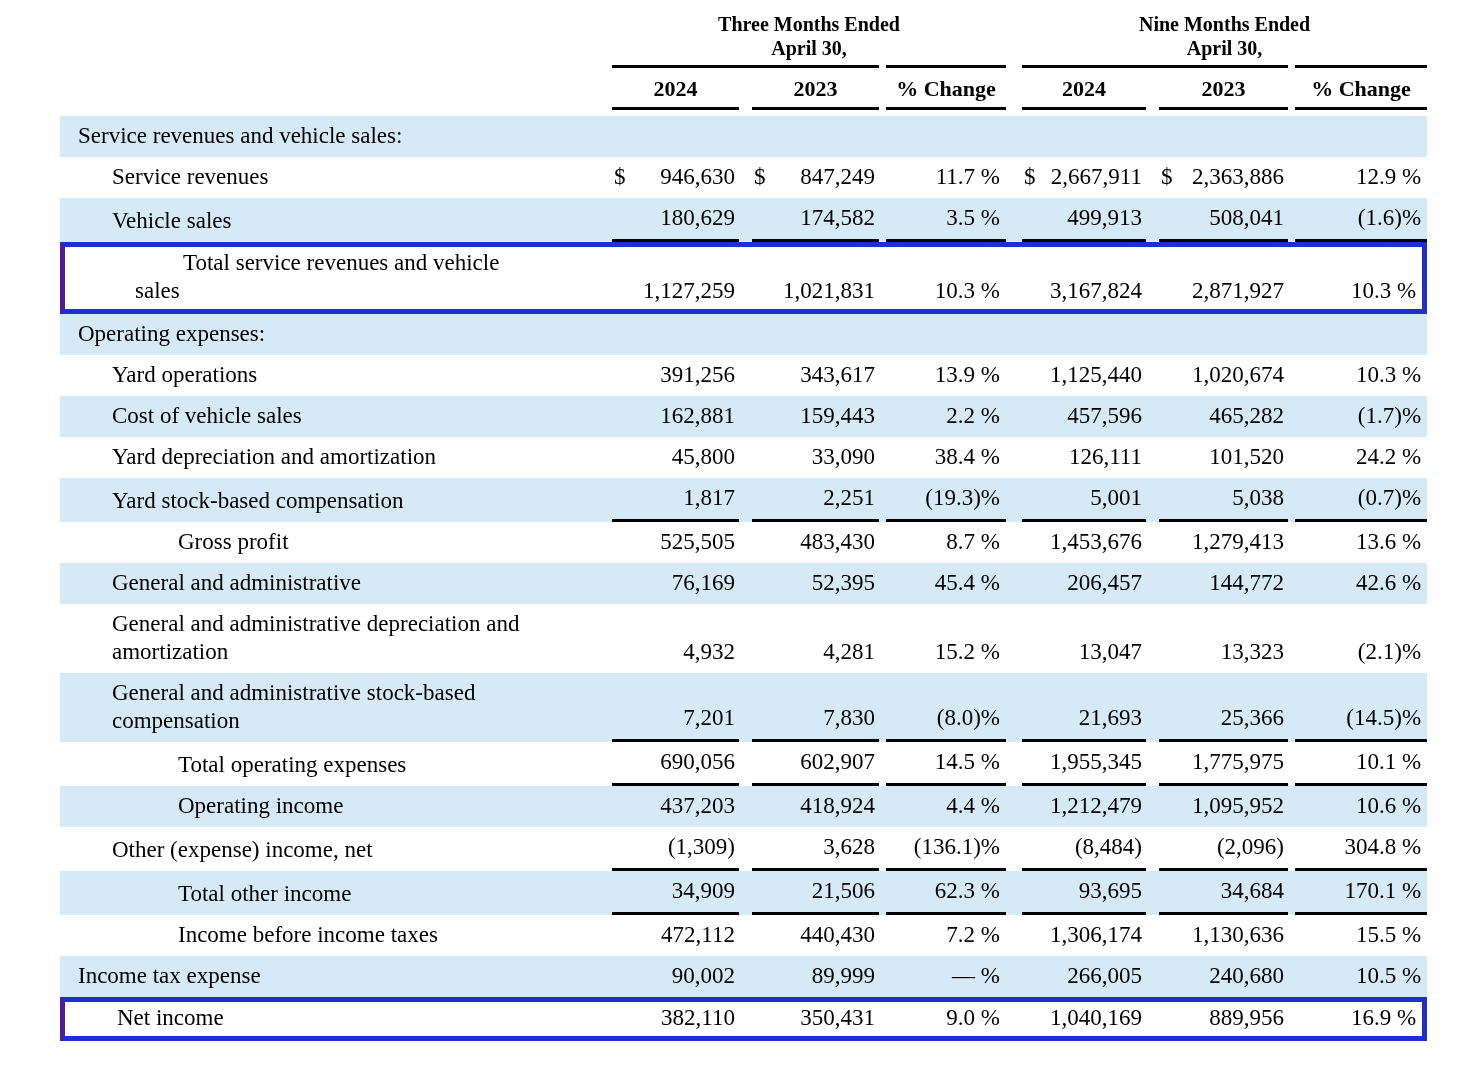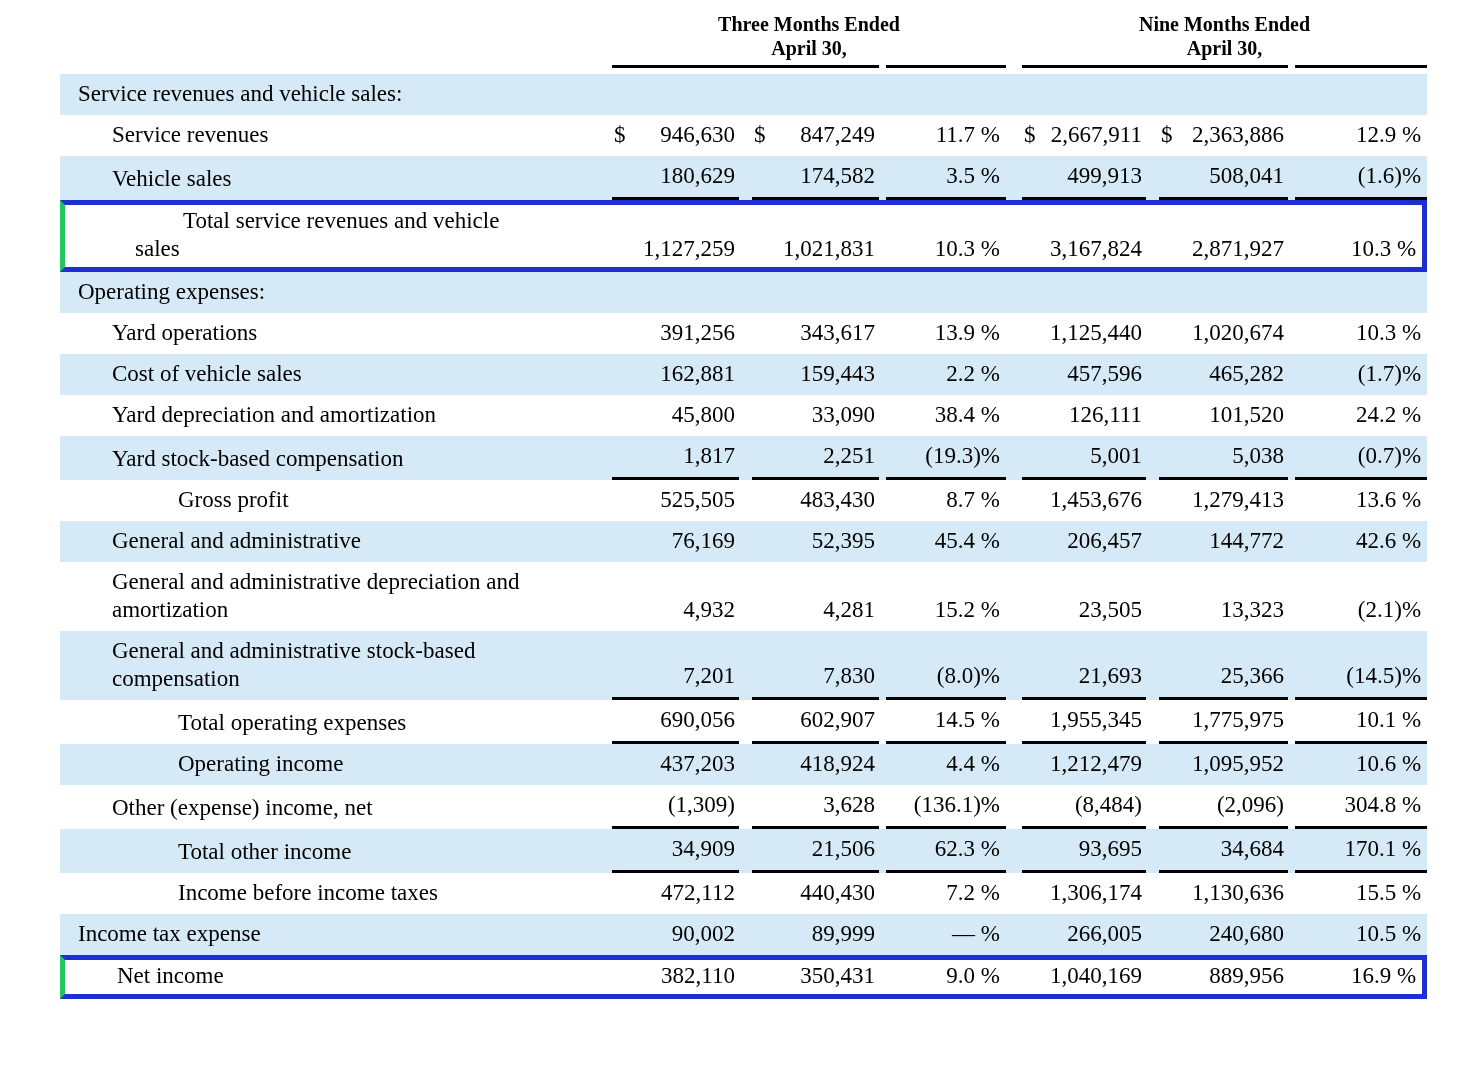--- a/index.html
+++ b/index.html
@@ -28,21 +28,21 @@
   tr.i2 .lbl{padding-left:70px;}
   tr.i2 .lbl .ln:first-child{text-indent:48px;}
   .v{text-align:right;padding:6px 4px 7px 2px;}
   .v.pct{padding-right:6px;}
   .gap{padding:0;}
   .usd{float:left;}
   tr.shade td{background:#d5eaf6;}
   tr.ul td.v{border-bottom:3px solid #000;}
   tr.boxed td{border-top:5px solid #1e2fd2;border-bottom:5px solid #1e2fd2;
               padding-top:2px;padding-bottom:4px;}
-  tr.boxed td:first-child{border-left:5px solid #22c55e;}
+  tr.boxed td:first-child{border-left:5px solid #4c1d95;}
   tr.boxed td:last-child{border-right:5px solid #1e2fd2;}
 </style>
 </head>
 <body>
 
 <div class="sheet">
   <table>
     <colgroup>
       <col style="width:552px">
       <col style="width:127px">
@@ -73,20 +73,34 @@
       <tr class="rule-row">
         <td></td>
         <td class="seg" colspan="3"></td>
         <td></td>
         <td class="seg"></td>
         <td></td>
         <td class="seg" colspan="3"></td>
         <td></td>
         <td class="seg"></td>
       </tr>
+      <tr class="years">
+        <td></td>
+        <td class="y">2024</td>
+        <td class="gap"></td>
+        <td class="y">2023</td>
+        <td class="gap"></td>
+        <td class="y">% Change</td>
+        <td class="gap"></td>
+        <td class="y">2024</td>
+        <td class="gap"></td>
+        <td class="y">2023</td>
+        <td class="gap"></td>
+        <td class="y">% Change</td>
+      </tr>
       <tr class="spacer">
           <td colspan="12"></td>
         </tr>
     </thead>
     <tbody>
         <tr class="i0 shade">
           <td class="lbl">
             <div class="ln">Service revenues and vehicle sales:</div>
           </td>
           <td class="v"></td>
@@ -266,21 +280,21 @@
           <td class="lbl">
             <div class="ln">General and administrative depreciation and</div>
             <div class="ln">amortization</div>
           </td>
           <td class="v">4,932</td>
           <td class="gap"></td>
           <td class="v">4,281</td>
           <td class="gap"></td>
           <td class="v pct">15.2 %</td>
           <td class="gap"></td>
-          <td class="v">23,505</td>
+          <td class="v">13,047</td>
           <td class="gap"></td>
           <td class="v">13,323</td>
           <td class="gap"></td>
           <td class="v pct">(2.1)%</td>
         </tr>
         <tr class="i1 shade ul">
           <td class="lbl">
             <div class="ln">General and administrative stock-based</div>
             <div class="ln">compensation</div>
           </td>

